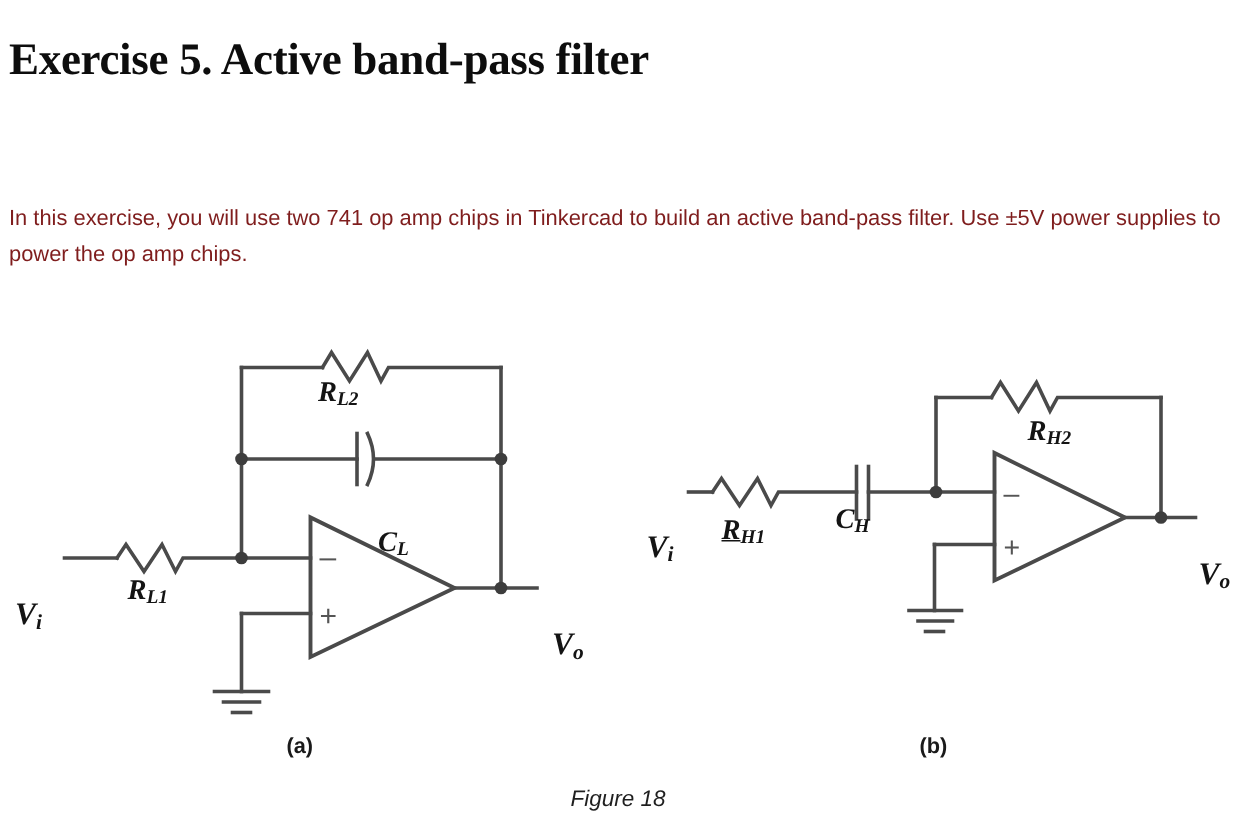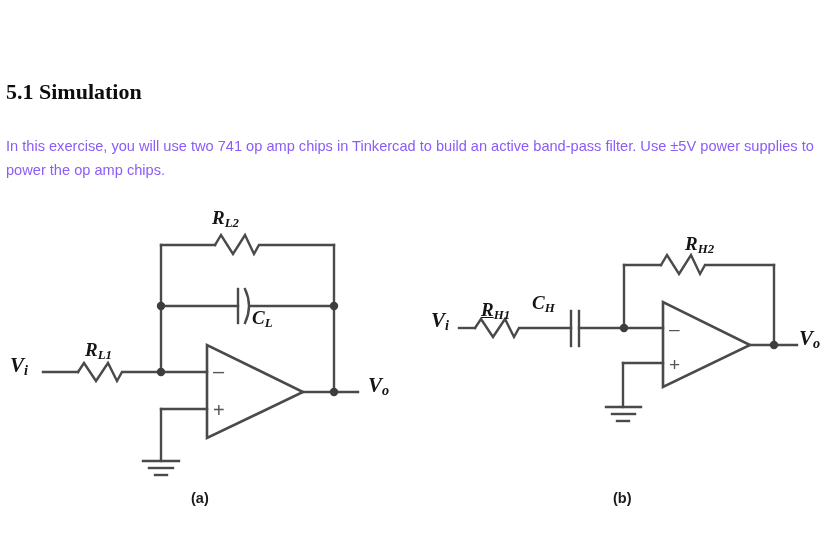--- a/index.html
+++ b/index.html
@@ -50,21 +50,21 @@
     white-space: nowrap;
   }
   .para {
     position: absolute;
     left: 6px;
     top: 119px;
     width: 815px;
     font-family: "Liberation Sans", sans-serif;
     font-size: 14.6px;
     line-height: 24px;
-    color: #8b5cf6;
+    color: #7f1d1d;
   }
 
   
   .figure-wrap {
     position: absolute;
     left: 0;
     top: 190px;
     width: 824px;
     height: 362px;
   }
@@ -101,36 +101,37 @@
 
   
   .mlabel {
     position: absolute;
     font-family: "Liberation Serif", serif;
     font-weight: bold;
     font-style: italic;
     color: #141414;
     white-space: nowrap;
     line-height: 1;
+    margin-top: 44px;
   }
   .mlabel sub {
     font-size: 0.68em;
     font-style: italic;
     vertical-align: -0.22em;
     letter-spacing: 0;
   }
   .mlabel.big { font-size: 21px; }
   .mlabel.mid { font-size: 19px; }
 </style>
 </head>
 <body>
 
 <div class="doc">
 
-  <h2 class="h2">5.1 Simulation</h2>
+  <h1 class="h1">Exercise 5. Active band-pass filter</h1>
   <p class="para">In this exercise, you will use two 741 op amp chips in Tinkercad to build an active band-pass filter. Use ±5V power supplies to power the op amp chips.</p>
 
   <div class="figure-wrap">
     <svg class="circuit-svg" viewBox="0 0 824 362" xmlns="http://www.w3.org/2000/svg">
       <g fill="none" stroke="#4a4a4a" stroke-width="2.4" stroke-linecap="square" stroke-linejoin="miter">
 
         <g>
 
           <path d="M 43 182 L 78 182"></path>
 
@@ -213,22 +214,23 @@
     </svg>
 
     <span class="mlabel big" style="left:10px; top:165px;">V<sub>i</sub></span>
     <span class="mlabel mid" style="left:85px; top:150px;">R<sub>L1</sub></span>
     <span class="mlabel mid" style="left:212px; top:18px;">R<sub>L2</sub></span>
     <span class="mlabel mid" style="left:252px; top:118px;font-family:Liberation Serif, serif;">C<sub>L</sub></span>
     <span class="mlabel big" style="left:368px; top:185px;">V<sub>o</sub></span>
 
     <span class="mlabel big" style="left:431px; top:120px;">V<sub>i</sub></span>
     <span class="mlabel mid" style="left:481px; top:110px;text-decoration:underline;">R<sub>H1</sub></span>
-    <span class="mlabel mid" style="left:532px; top:103px;">C<sub>H</sub></span>
+    <span class="mlabel mid" style="left:557px; top:103px;">C<sub>H</sub></span>
     <span class="mlabel mid" style="left:685px; top:44px;">R<sub>H2</sub></span>
     <span class="mlabel big" style="left:799px; top:138px;">V<sub>o</sub></span>
   </div>
 
   <div class="subcap subcap-a">(a)</div>
   <div class="subcap subcap-b">(b)</div>
 
+  <div class="figcaption">Figure 18</div>
 
 </div>
 
 </body></html>

